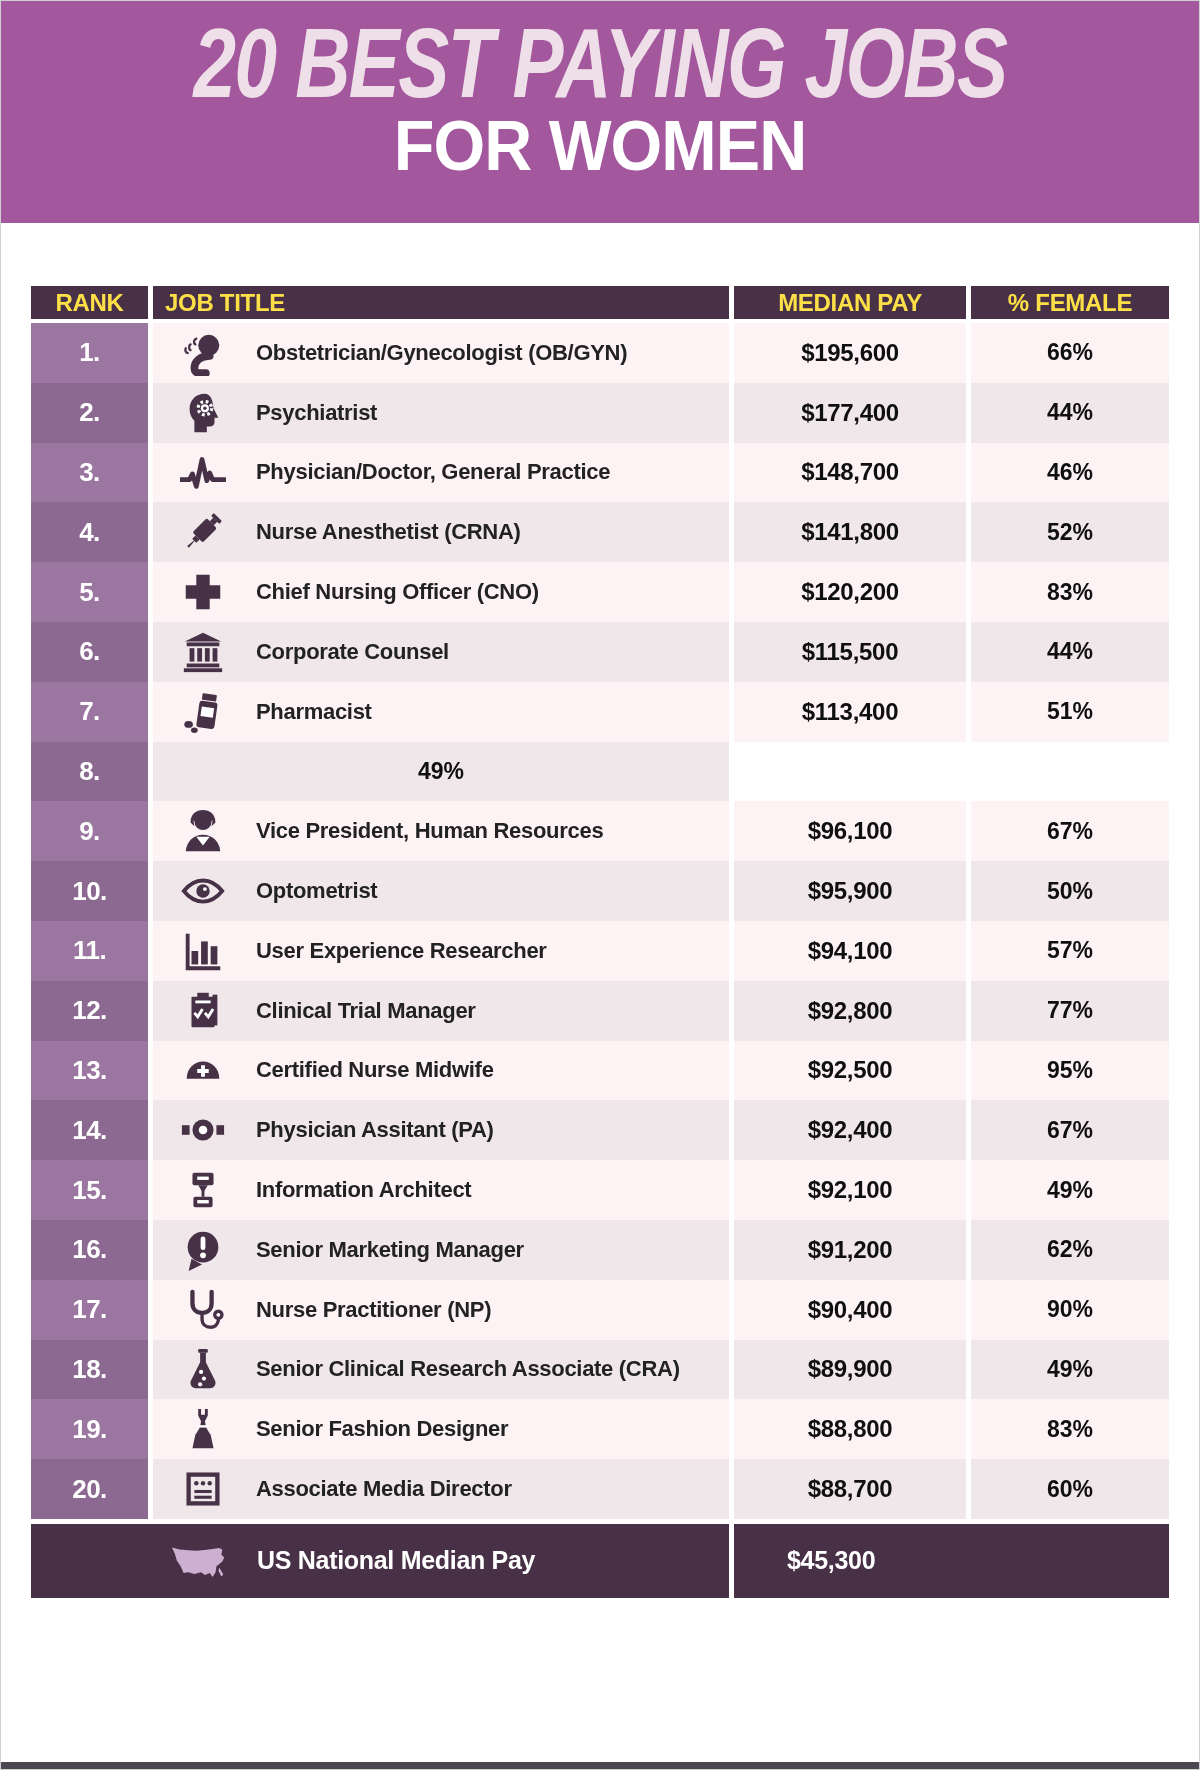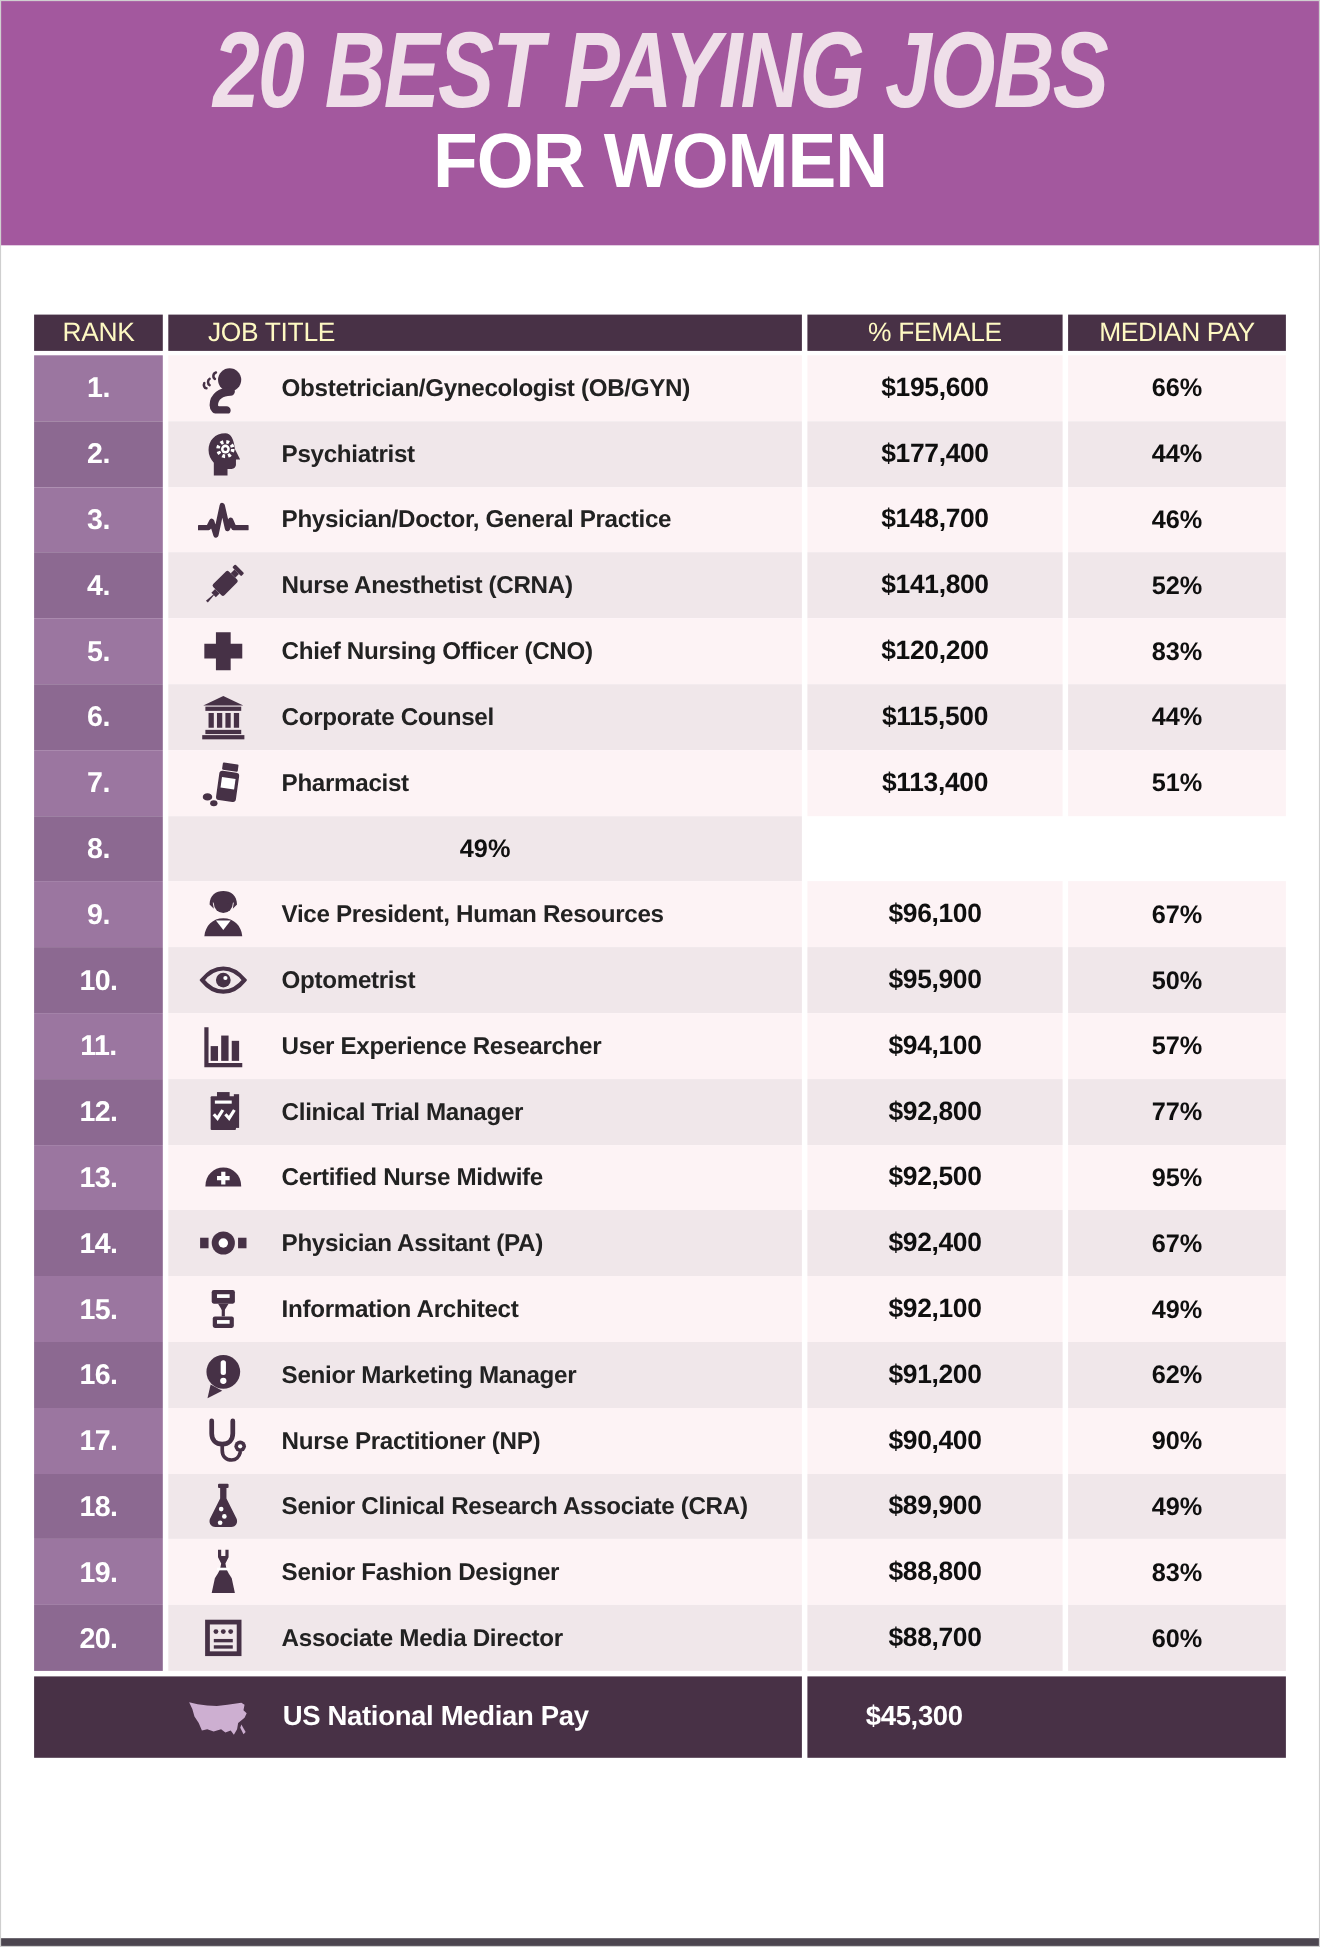--- a/index.html
+++ b/index.html
@@ -8,23 +8,23 @@
   
   .band{height:222px;background:#a3589e;text-align:center;overflow:hidden;}
   .band h1{margin:0;padding-top:14px;font-size:98px;line-height:96px;font-weight:bold;font-style:italic;
            color:#efdfe9;letter-spacing:-2px;transform:scaleX(.78);transform-origin:center;white-space:nowrap;}
   .band h2{margin:0;padding-top:2px;font-size:70px;line-height:66px;font-weight:bold;color:#ffffff;
            letter-spacing:-1px;transform:scaleX(.95);transform-origin:center;white-space:nowrap;}
   
   .tbl{margin:16px 30px 0 30px;}
   .grid{display:grid;grid-template-columns:117px 576px 232px 1fr;column-gap:5px;}
   .thead{height:80px;margin-bottom:4px;}
-  .thead .cell{background:#483146;color:#fef9c3;font-weight:normal;font-size:24px;letter-spacing:-.3px;
+  .thead .cell{background:#483146;color:#fde047;font-weight:bold;font-size:24px;letter-spacing:-.3px;
                display:flex;align-items:center;justify-content:center;margin-top:47px;}
-  .thead .cell.job-h{justify-content:flex-start;padding-left:36px;}
+  .thead .cell.job-h{justify-content:flex-start;padding-left:12px;}
   .row{height:59.8px;}
   .cell{display:flex;align-items:center;justify-content:center;}
   .rank{color:#ffffff;font-weight:bold;font-size:26px;letter-spacing:-.5px;}
   .row:nth-child(odd)  .rank{background:#9b76a0;}
   .row:nth-child(even) .rank{background:#8c6991;}
   .row:nth-child(odd)  .cbg{background:#fdf3f5;}
   .row:nth-child(even) .cbg{background:#f0e7ea;}
   .jobcell{justify-content:flex-start;}
   .icn{width:54px;height:50px;margin-left:23px;margin-right:26px;flex:none;
        display:flex;align-items:center;justify-content:center;}
@@ -53,22 +53,22 @@
 
   <div class="band">
     <h1>20 BEST PAYING JOBS</h1>
     <h2>FOR WOMEN</h2>
   </div>
 
   <div class="tbl">
     <div class="grid thead">
       <div class="cell">RANK</div>
       <div class="cell job-h">JOB TITLE</div>
+      <div class="cell">MEDIAN PAY</div>
       <div class="cell">% FEMALE</div>
-      <div class="cell">MEDIAN PAY</div>
     </div>
 
     <div id="rows">
         <div class="grid row">
           <div class="cell rank">1.</div>
           <div class="cell cbg jobcell">
             <span class="icn">
               <svg viewBox="0 0 48 48">
                 <circle cx="30" cy="16" r="11" fill="#463146"></circle>
                 <path d="M31 27c-9 0-16 5-16 13 0 3 2 5 5 5h7" fill="none" stroke="#463146" stroke-width="8" stroke-linecap="round"></path>

